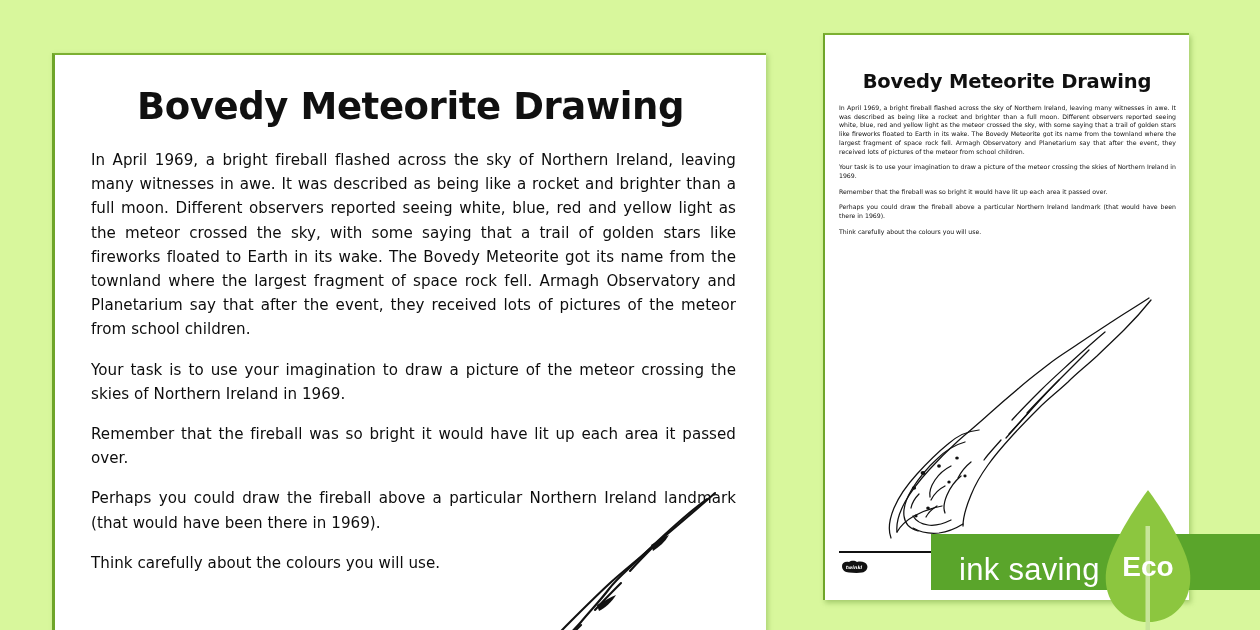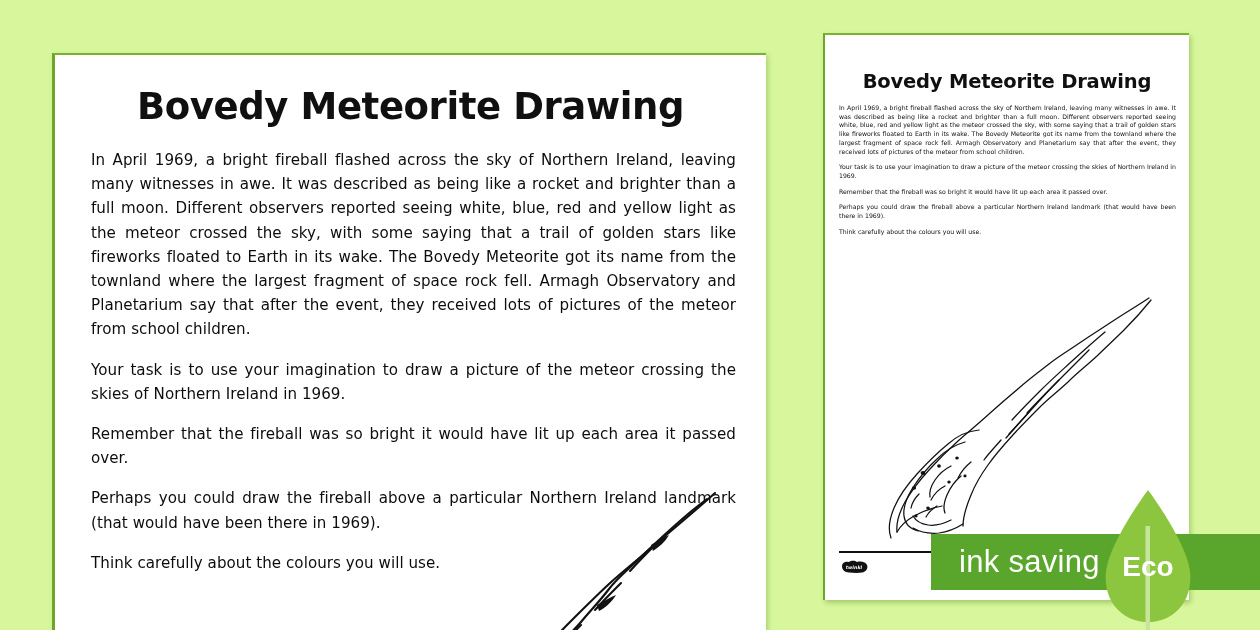--- a/index.html
+++ b/index.html
@@ -167,21 +167,21 @@
     position: absolute;
     left: 0;
     top: 0;
     width: 329px;
     height: 56px;
     background: #5aa52b;
   }
   .eco-bar-label {
     position: absolute;
     left: 28px;
-    top: 8px;
+    top: 16px;
     height: 40px;
     display: flex;
     align-items: center;
     font-family: "Liberation Sans", sans-serif;
     font-size: 31px;
     color: #ffffff;
     letter-spacing: 0.3px;
   }
   .eco-leaf-wrap {
     position: absolute;

